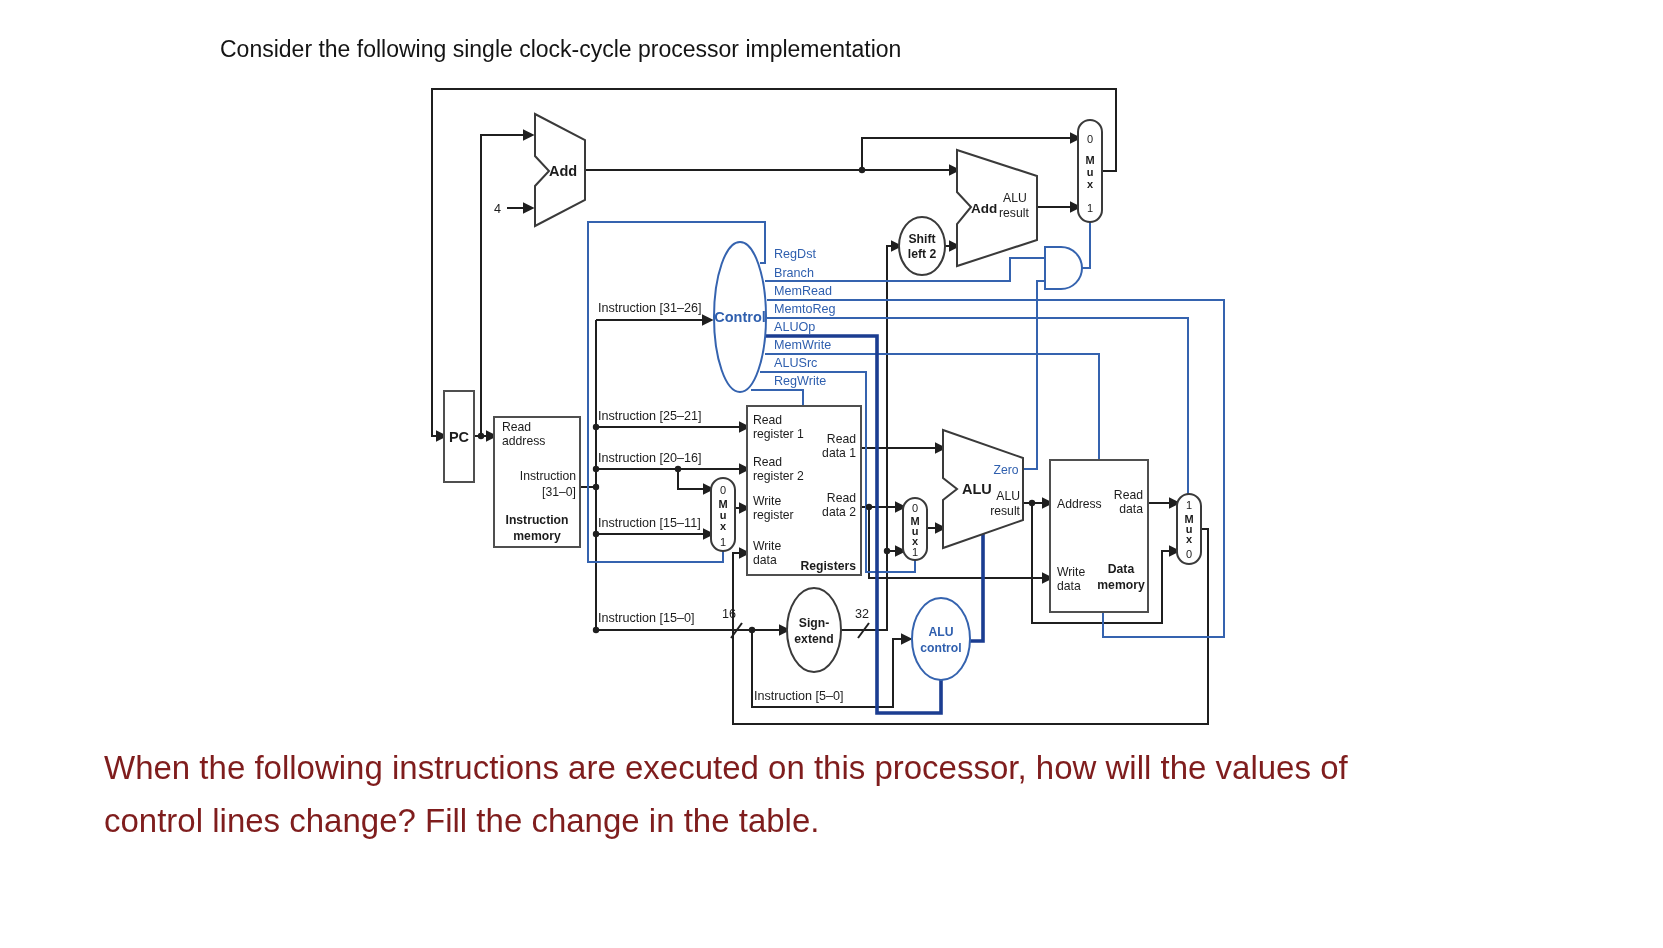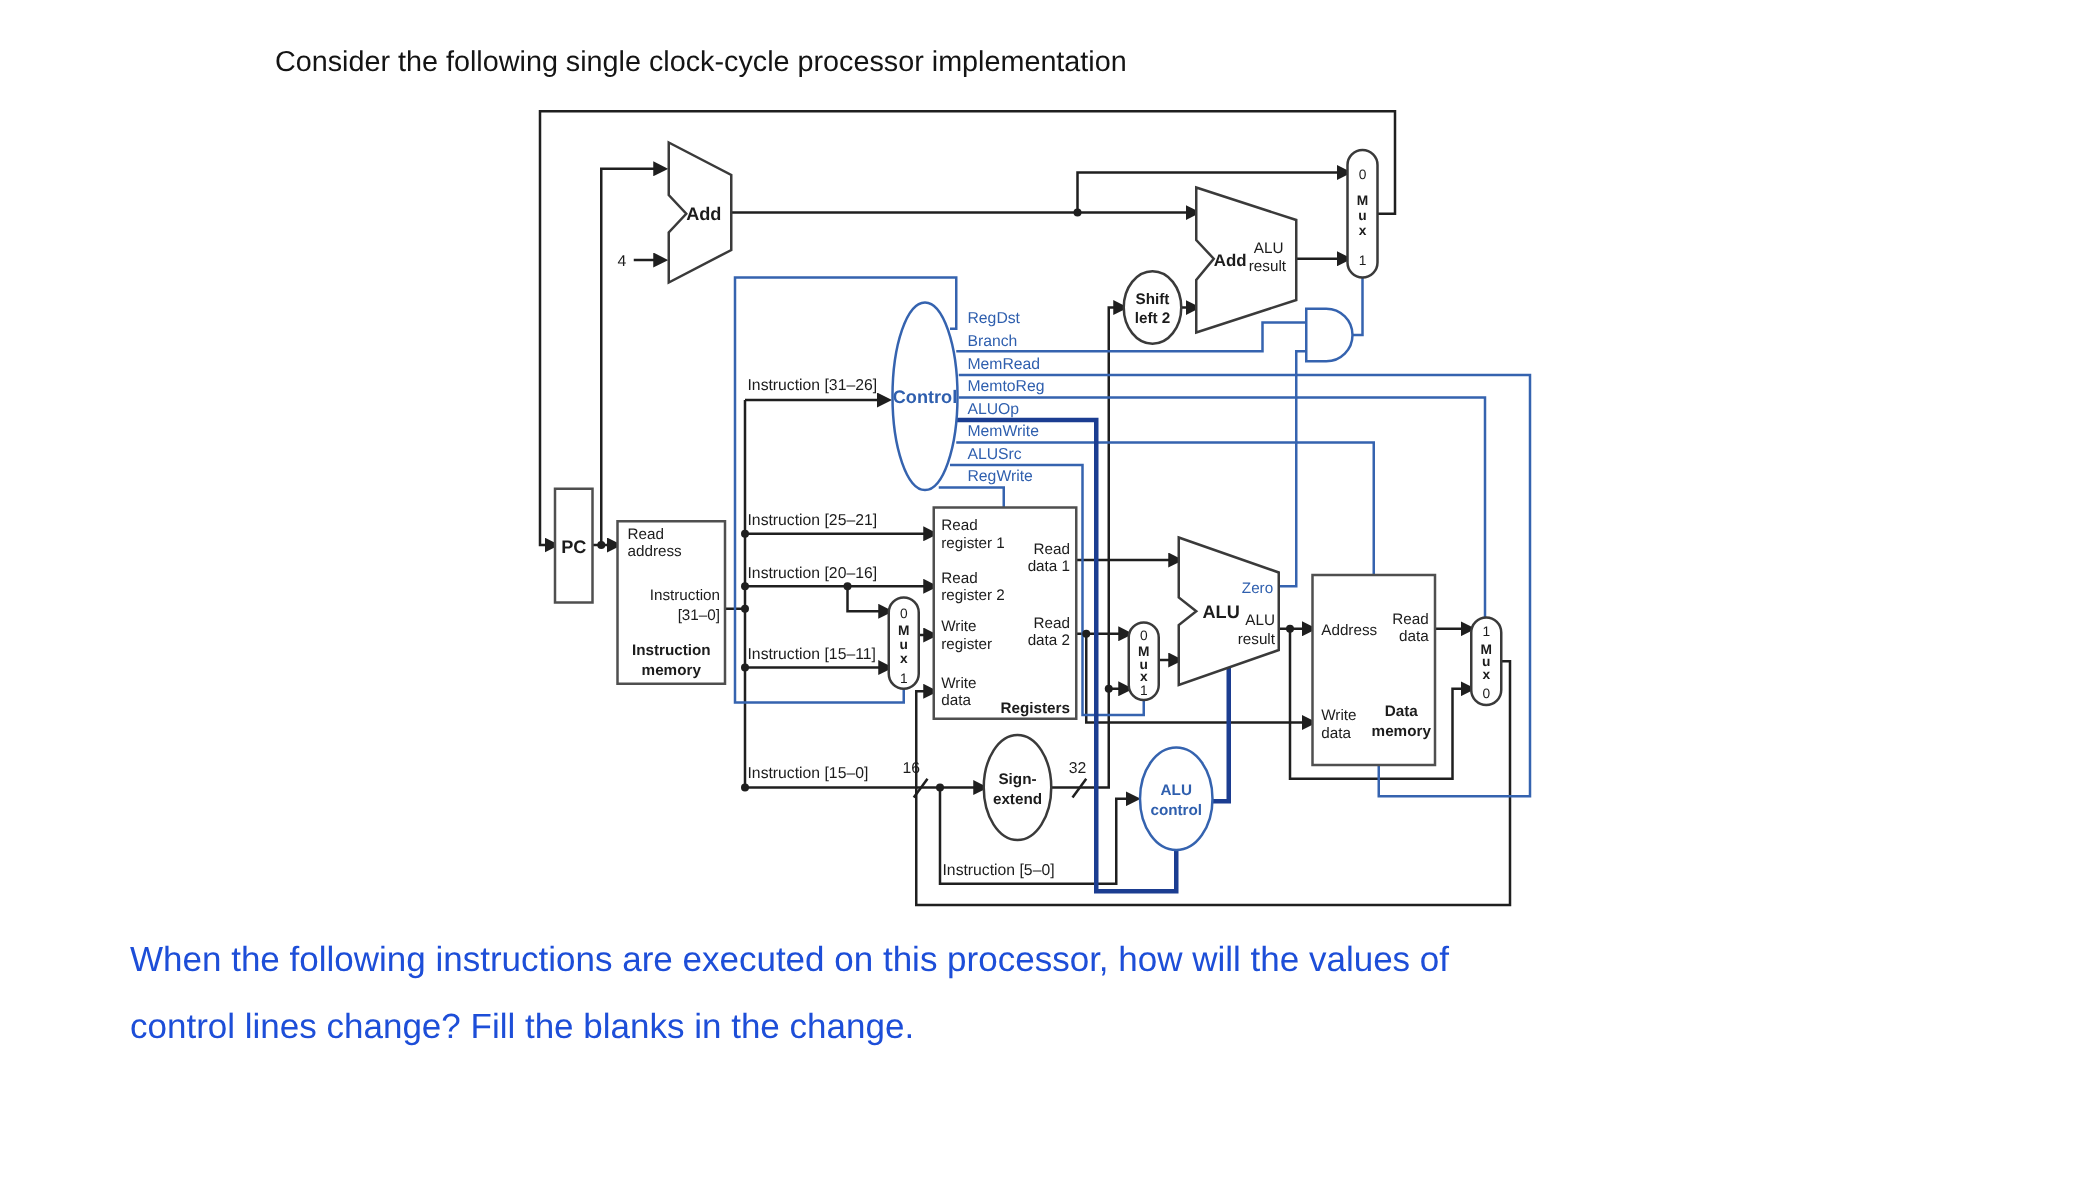--- a/index.html
+++ b/index.html
@@ -1,18 +1,18 @@
 <!DOCTYPE html>
 <html><head>
 <meta charset="utf-8">
 <style>
   html,body{margin:0;padding:0;background:#ffffff;}
   body{width:1663px;height:948px;position:relative;font-family:"Liberation Sans", sans-serif;overflow:hidden;}
   .title{position:absolute;left:220px;top:36px;font-size:23px;color:#141414;white-space:nowrap;}
-  .question{position:absolute;left:104px;top:741px;font-size:28px;color:#1d4ed8;line-height:53px;white-space:nowrap;}
+  .question{position:absolute;left:104px;top:741px;font-size:33px;color:#7f1d1d;line-height:53px;white-space:nowrap;}
   svg text{font-family:"Liberation Sans", sans-serif;fill:#1c1c1c;}
   .pt{font-size:12.2px;}
   .lb{font-size:12.6px;}
   .bd{font-weight:bold;}
   .b13{font-size:13.5px;font-weight:bold;}
   .b14{font-size:14.5px;font-weight:bold;}
   .bl{fill:#2f5fae;}
   .mx{font-size:11px;text-anchor:middle;}
   .mxl{font-size:11px;text-anchor:middle;font-weight:bold;}
   .wire{stroke:#1f1f1f;stroke-width:2;fill:none;}
@@ -241,17 +241,17 @@
     <text class="lb" x="598" y="527">Instruction [15–11]</text>
     <text class="lb" x="598" y="622">Instruction [15–0]</text>
     <text class="lb" x="754" y="700">Instruction [5–0]</text>
     <text class="lb" x="729" y="618" text-anchor="middle">16</text>
     <text class="lb" x="862" y="618" text-anchor="middle">32</text>
   </g>
 </svg>
 
 <div class="question">
   <div>When the following instructions are executed on this processor, how will the values of</div>
-  <div>control lines change? Fill the blanks in the change.</div>
+  <div>control lines change? Fill the change in the table.</div>
 </div>
 
 
 
 
 </body></html>

